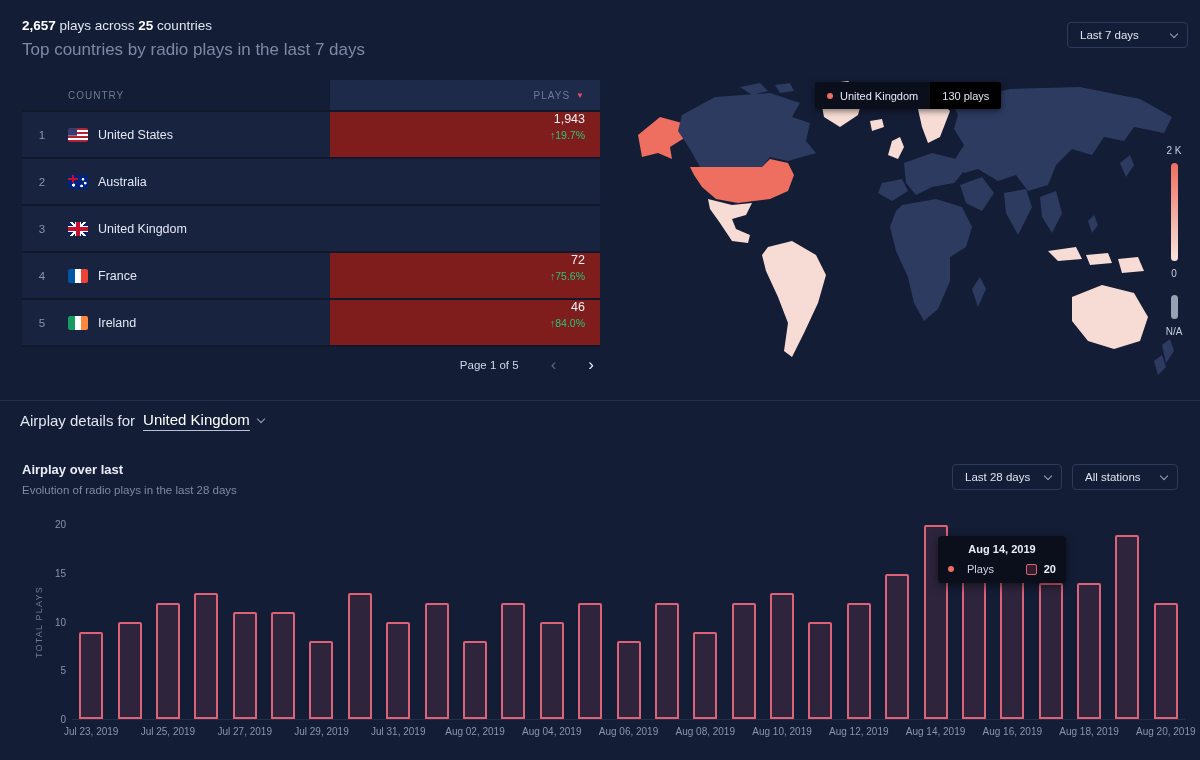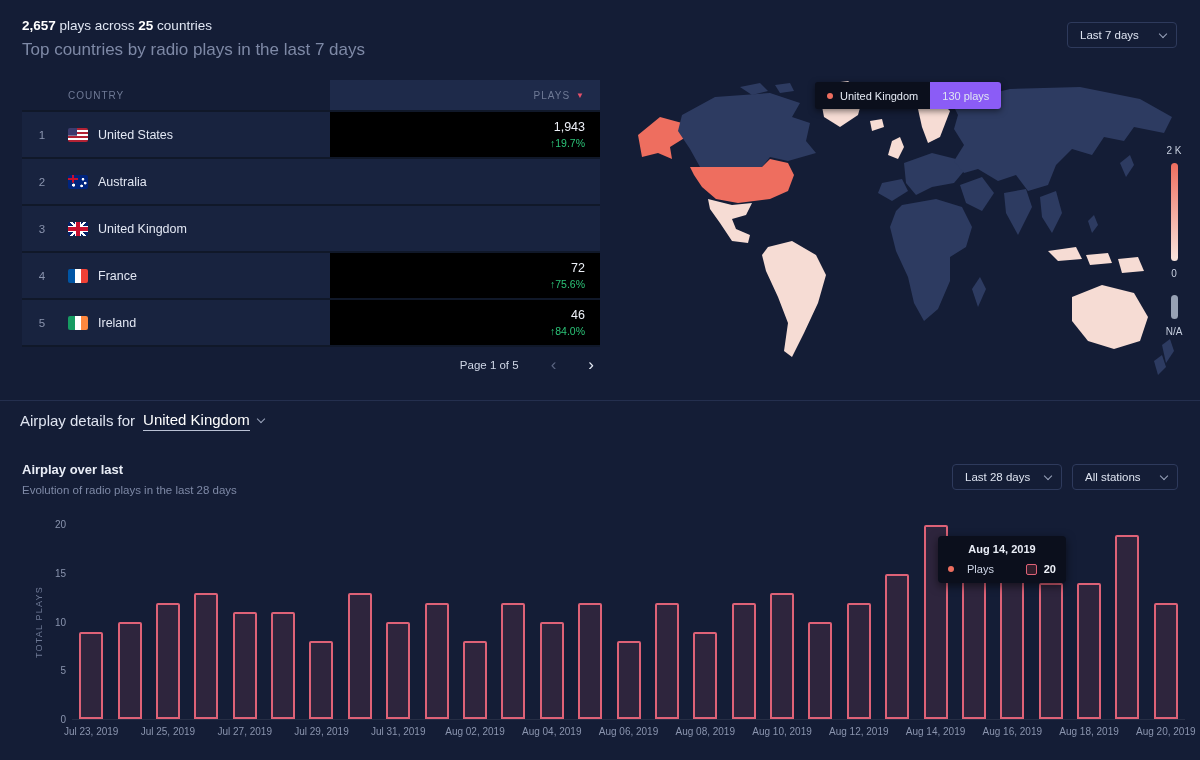--- a/index.html
+++ b/index.html
@@ -8,39 +8,39 @@
 
   
   .top-header { position:absolute; left:22px; top:18px; }
   .line1 { font-size:13.5px; color:#dfe5f2; }
   .line1 b { color:#ffffff; font-weight:700; }
   .line2 { margin-top:7px; font-size:17px; color:#7e89a6; }
 
   .dropdown { position:absolute; display:flex; align-items:center; justify-content:space-between;
     border:1px solid #2e3a5c; border-radius:4px; padding:0 10px 0 12px; font-size:11.5px;
     color:#dde3f0; cursor:pointer; background:transparent; }
-  .dd-top { left:1067px; top:22px; width:110px; height:26px; }
+  .dd-top { left:1067px; top:22px; width:121px; height:26px; }
   .chev { display:inline-block; width:6px; height:6px; border-right:1.5px solid #9aa4bc;
     border-bottom:1.5px solid #9aa4bc; transform:rotate(45deg); margin-left:8px; margin-top:-3px; }
 
   
   .country-table { position:absolute; left:22px; top:80px; width:578px; }
   .thead { position:relative; display:flex; align-items:center; height:32px;
     border-bottom:2px solid #101829; font-size:10px; letter-spacing:1px; color:#6f7a96; }
   .th-country { padding-left:46px; flex:1; }
   .th-plays { position:relative; width:270px; height:100%; background:#1e2a4a;
     display:flex; align-items:center; justify-content:flex-end; padding-right:15px; cursor:pointer; }
   .sort-arrow { color:#e4506a; font-size:8px; margin-left:6px; }
   .trow { position:relative; display:flex; align-items:center; height:47px;
     background:#18233f; border-bottom:2px solid #101829; cursor:pointer; }
   .rank { width:40px; text-align:center; font-size:11.5px; color:#8a94ae; }
   .flag { width:20px; height:14px; border-radius:2px; margin:0 10px 0 6px; flex:0 0 auto; }
   .cname { font-size:12.5px; color:#e2e7f3; flex:1; }
-  .playscol { width:270px; height:100%; background:#000000; display:flex; flex-direction:column;
-    align-items:flex-end; justify-content:center; padding-right:15px; }
+  .playscol { width:270px; height:100%; background:#7f1d1d; display:flex; flex-direction:column;
+    align-items:flex-end; justify-content:flex-start; padding-right:15px; }
   .pval { font-size:12.5px; color:#eef1f8; }
   .pchg { font-size:10.5px; color:#2bc277; margin-top:3px; }
   .pagination { display:flex; align-items:center; justify-content:flex-end; gap:32px;
     margin-top:9px; padding-right:6px; font-size:11.5px; color:#cfd6e6; }
   .pg { font-size:17px; line-height:1; cursor:pointer; }
   .pg.prev { color:#5a6480; }
   .pg.next { color:#e5eaf4; }
 
   
   .flag-us { background:
@@ -68,21 +68,21 @@
   
   .map-panel { position:absolute; left:620px; top:75px; width:580px; height:315px; }
   .map-panel svg { position:absolute; inset:0; }
   .land { fill:#2d3b61; }
   .hot  { fill:#ee6e5f; }
   .pale { fill:#f6dcd4; }
   .map-tooltip { position:absolute; left:195px; top:7px; height:27px; display:flex; align-items:center;
     background:#0b0f1c; border-radius:3px; font-size:11px; color:#e5eaf4; box-shadow:0 2px 6px rgba(0,0,0,.5); }
   .mt-left { display:flex; align-items:center; padding:0 12px; }
   .dot { width:6px; height:6px; border-radius:50%; background:#ee6e5f; margin-right:7px; }
-  .mt-val { background:#8b5cf6; height:100%; display:flex; align-items:center; padding:0 12px;
+  .mt-val { background:#000000; height:100%; display:flex; align-items:center; padding:0 12px;
     border-radius:0 3px 3px 0; color:#dfe5f2; }
   .legend { position:absolute; left:534px; top:70px; width:40px; display:flex; flex-direction:column;
     align-items:center; font-size:10px; color:#c7cfdf;justify-content:center; }
   .grad { width:7px; height:98px; border-radius:4px; margin:7px 0;
     background:linear-gradient(to bottom,#ee6e5f,#f8e5de); }
   .na-swatch { width:7px; height:24px; border-radius:4px; background:#97a1b4; margin:16px 0 7px; }
 
   
   .details-bar { position:absolute; left:0; top:400px; width:1200px; height:40px;
     border-top:1px solid #242f4e; display:flex; align-items:center; padding-left:20px;

